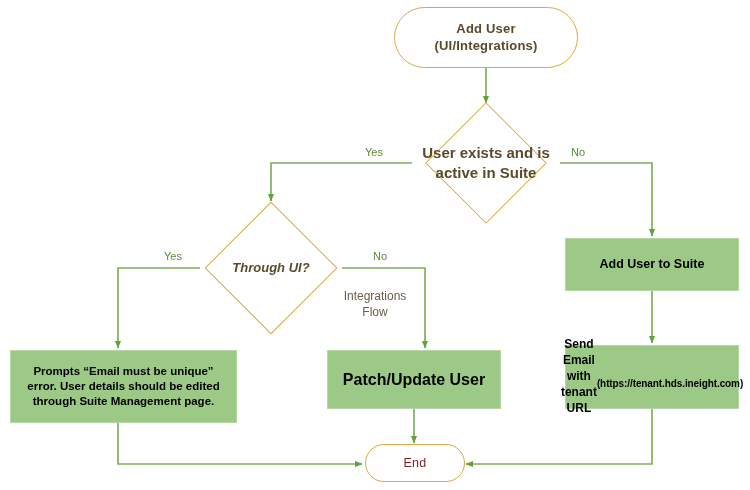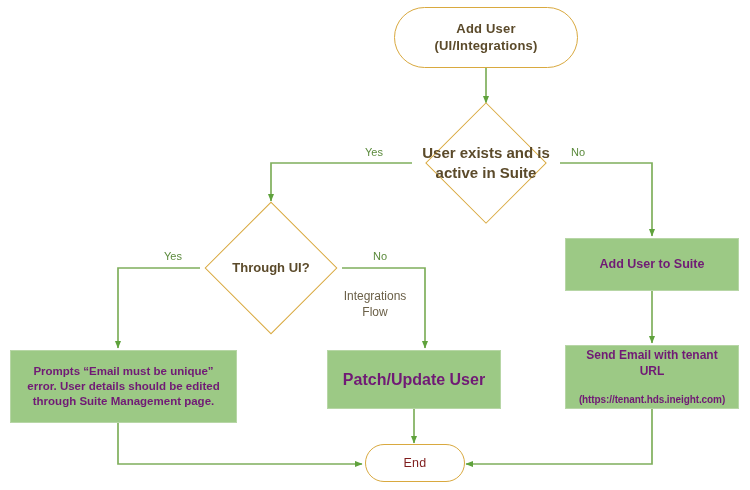--- a/index.html
+++ b/index.html
@@ -37,21 +37,21 @@
     background: #ffffff;
     color: #5B4A2A;
     font-weight: bold;
     letter-spacing: .2px;
   }
   .terminator .lines { line-height: 1.30; }
   
   .process {
     background: #9CC985;
     border: 1px solid #B7D6A6;
-    color: #701a75;
+    color: #000000;
     font-weight: bold;
     padding: 16px 8px;
     line-height: 1.32;
   }
   .process .sub {
     display: block;
     font-size: 10px;
     font-weight: bold;
     margin-top: 13px;
     letter-spacing: -0.1px;
@@ -136,32 +136,32 @@
   </div>
 
   <div class="node decision" style="left:403px; top:104px; width:166px; height:118px; font-size:15px;">
     <div class="dia" style="width:84px; height:84px;"></div>
     <div class="dtext">
       <div>User exists and is</div>
       <div>active in Suite</div>
     </div>
   </div>
 
-  <div class="node decision" style="left:191px; top:203px; width:160px; height:130px; font-size:13px;">
+  <div class="node decision" style="left:191px; top:203px; width:160px; height:130px; font-size:13px;font-style:italic;">
     <div class="dia" style="width:92px; height:92px;"></div>
     <div class="dtext">
       <div>Through UI?</div>
     </div>
   </div>
 
   <div class="node process" style="left:565px; top:238px; width:174px; height:53px; font-size:12.5px;">
     <span>Add User to Suite</span>
   </div>
 
-  <div class="node process" style="left:565px; top:345px; width:174px; height:64px; font-size:12px; flex-direction:column;">
+  <div class="node process" style="left:565px; top:345px; width:174px; height:64px; font-size:12px; flex-direction:row;">
     <span>Send Email with tenant URL</span>
     <span class="sub">(https://tenant.hds.ineight.com)</span>
   </div>
 
   <div class="node process" style="left:327px; top:350px; width:174px; height:59px; font-size:16px;">
     <span>Patch/Update User</span>
   </div>
 
   <div class="node process" style="left:10px; top:350px; width:227px; height:73px; font-size:11.5px;">
     <div>

